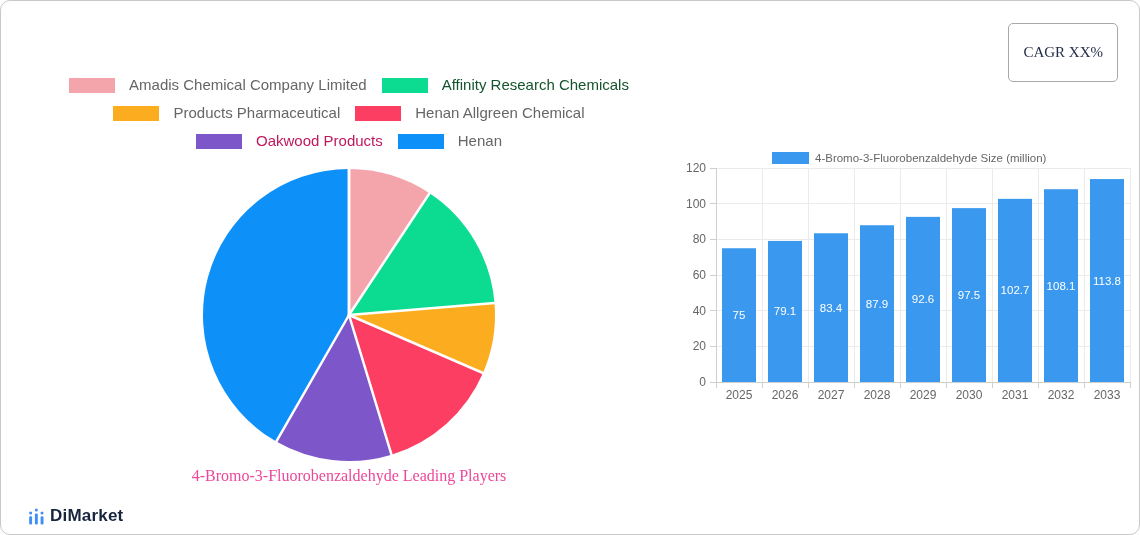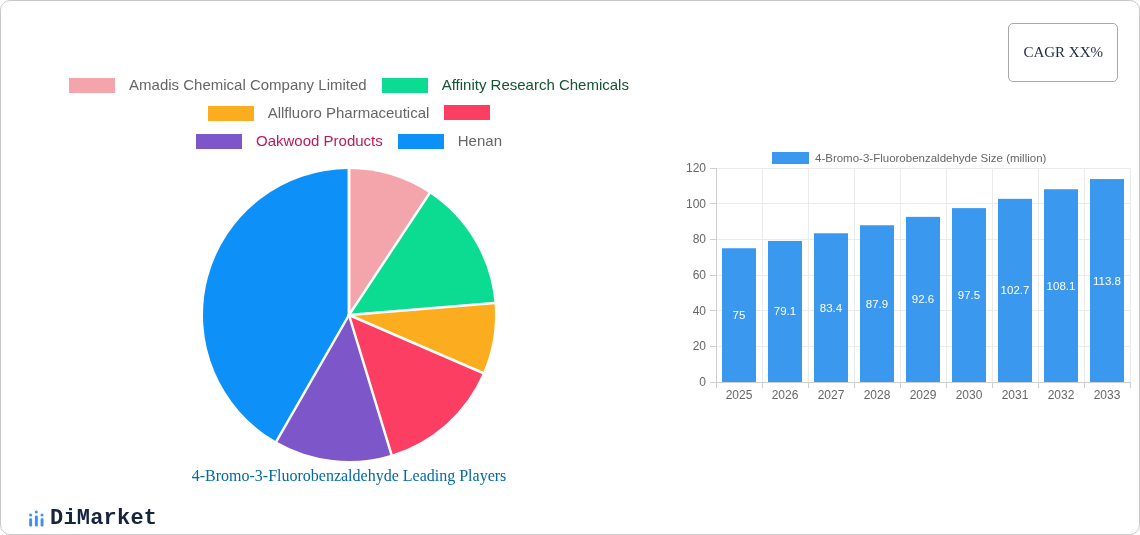--- a/index.html
+++ b/index.html
@@ -12,34 +12,34 @@
   .cagr-badge{
     position:absolute;top:22px;right:21px;
     padding:20px 14px;border:1px solid #a8a8a8;border-radius:5px;
     font-family:"Liberation Serif",serif;font-size:15px;color:#1f2a44;
     background:#fff;
   }
   .pie-legend{
     position:absolute;left:18px;top:76px;width:660px;
     display:flex;flex-direction:column;align-items:center;row-gap:12px;
   }
-  .pie-legend .legend-row{display:flex;align-items:flex-start;gap:15px;}
+  .pie-legend .legend-row{display:flex;align-items:flex-end;gap:15px;}
   .pie-legend .legend-item{display:flex;align-items:center;gap:14px;cursor:pointer;}
   .pie-legend .swatch{width:46px;height:15px;display:inline-block;}
   .pie-legend .legend-label{font-size:15px;color:#666;line-height:16px;}
   .pie-svg{position:absolute;left:198px;top:164px;}
   .pie-title{
     position:absolute;left:48px;top:466px;width:600px;text-align:center;
-    font-family:"Liberation Serif",serif;font-size:16px;color:#0369a1;
+    font-family:"Liberation Serif",serif;font-size:16px;color:#ec4899;
   }
   .bar-svg{position:absolute;left:680px;top:130px;}
   .bar-svg text{font-family:"Liberation Sans",sans-serif;}
   .logo{position:absolute;left:27px;top:505px;display:flex;align-items:center;gap:5px;}
   .logo-text{
-    font-family:Liberation Mono, monospace;font-size:22px;font-weight:600;
+    font-family:Liberation Sans, sans-serif;font-size:17px;font-weight:600;
     color:#16243d;letter-spacing:0.2px;
   }
 </style>
 </head>
 <body>
 
 <div class="card">
 
   <div class="cagr-badge">CAGR XX%</div>
 
@@ -50,24 +50,25 @@
           <span class="legend-label" style="color: rgb(102, 102, 102);">Amadis Chemical Company Limited</span>
         </div>
         <div class="legend-item">
           <span class="swatch" style="background: rgb(12, 220, 146);"></span>
           <span class="legend-label" style="color: #14532d;">Affinity Research Chemicals</span>
         </div>
       </div>
       <div class="legend-row">
         <div class="legend-item">
           <span class="swatch" style="background: rgb(251, 173, 31);"></span>
-          <span class="legend-label" style="color: rgb(102, 102, 102);">Allfluoro Pharmaceutical</span>
+          <span class="legend-label" style="color: rgb(102, 102, 102);">Products Pharmaceutical</span>
         </div>
         <div class="legend-item">
           <span class="swatch" style="background: rgb(251, 62, 97);"></span>
+          <span class="legend-label" style="color: rgb(102, 102, 102);">Henan Allgreen Chemical</span>
         </div>
       </div>
       <div class="legend-row">
         <div class="legend-item">
           <span class="swatch" style="background: rgb(125, 87, 201);"></span>
           <span class="legend-label" style="color: #be185d;">Oakwood Products</span>
         </div>
         <div class="legend-item">
           <span class="swatch" style="background: rgb(13, 144, 248);"></span>
           <span class="legend-label" style="color: rgb(102, 102, 102);">Henan</span>

